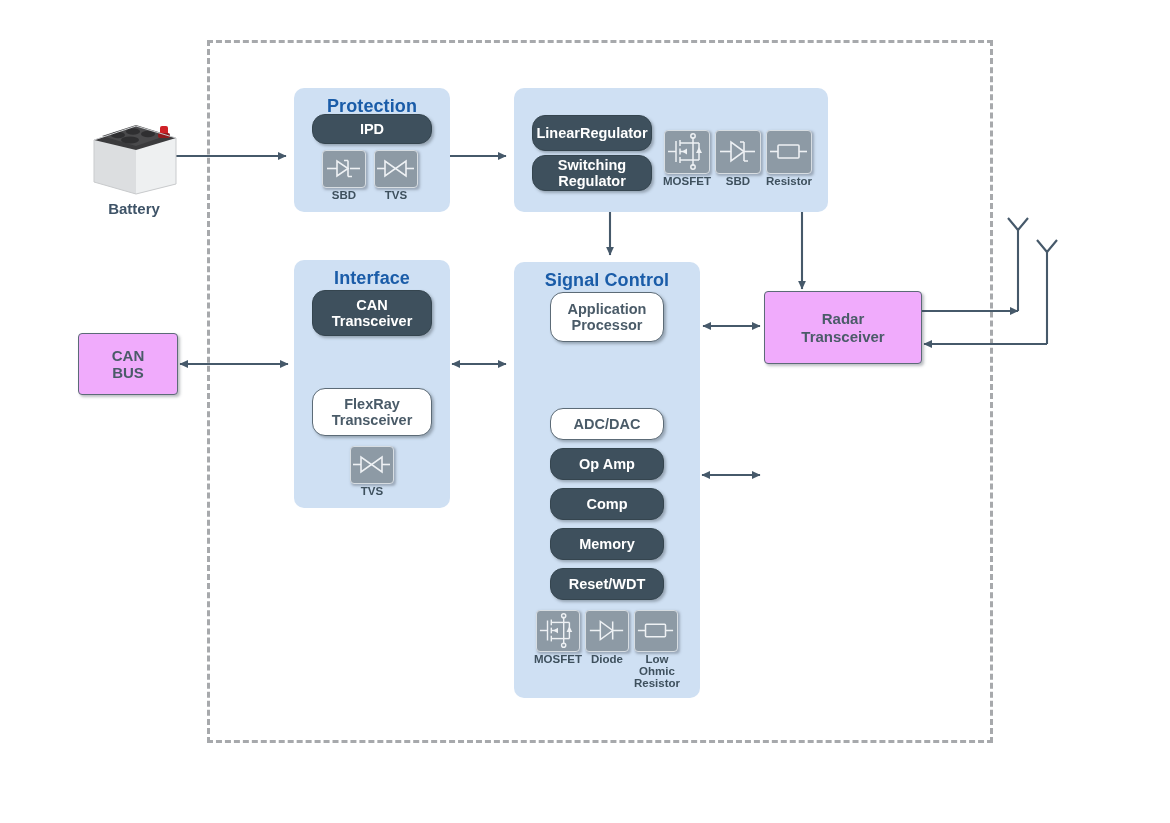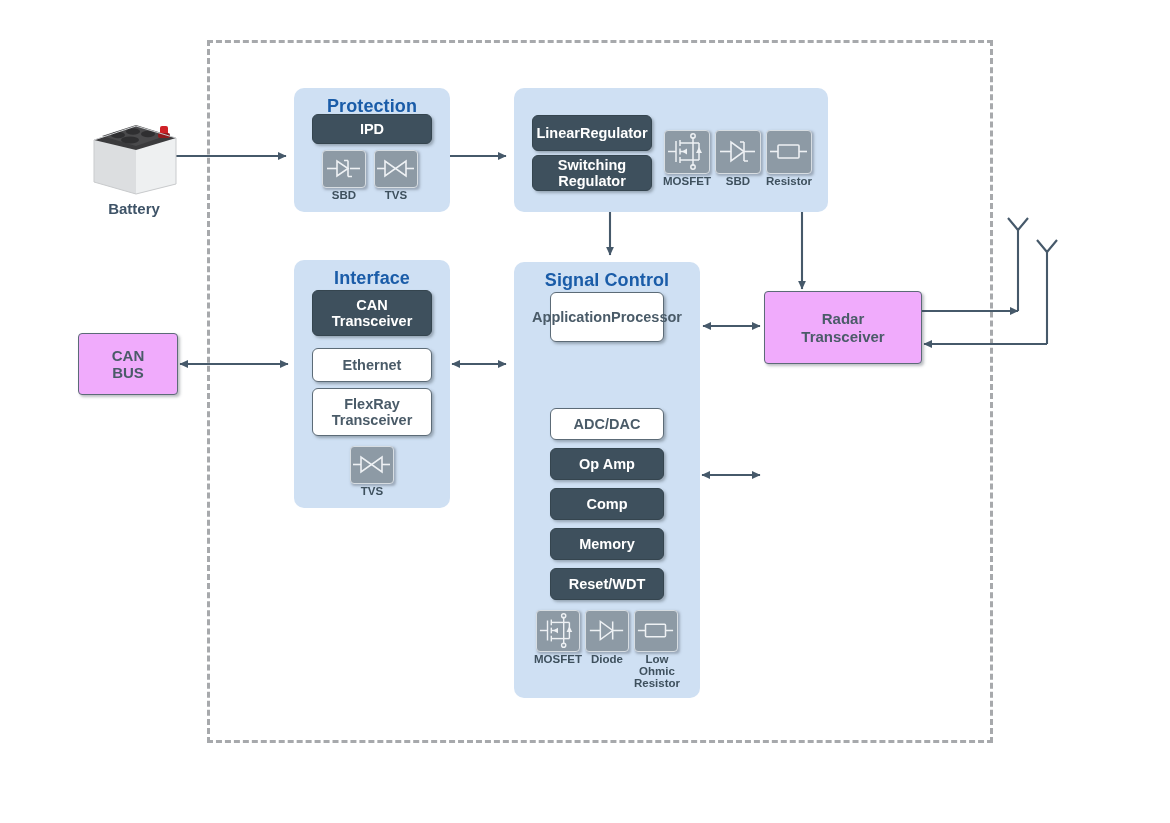--- a/index.html
+++ b/index.html
@@ -19,21 +19,21 @@
     background:#cfe0f3;border-radius:10px;
   }
   .group-title{
     position:absolute;left:0;right:0;top:8px;text-align:center;
     font-size:18px;font-weight:bold;color:#1a5ca8;letter-spacing:.1px;
   }
 
   
   .chip{
     position:absolute;box-sizing:border-box;display:flex;align-items:center;
-    justify-content:center;text-align:center;border-radius:6px;
+    justify-content:center;text-align:center;border-radius:13px;
     font-size:14.5px;font-weight:bold;line-height:1.12;
     box-shadow:2px 2px 3px rgba(60,70,80,.38);
   }
   .chip.dark{background:#3e505d;color:#ffffff;border:1px solid #35454f;}
   .chip.light{background:#ffffff;color:#4a5b68;border:1.5px solid #5c6b77;}
 
   
   .sym{
     position:absolute;box-sizing:border-box;background:#8d9aa5;
     border:1.5px solid #d7dde2;border-radius:4px;
@@ -227,44 +227,41 @@
     </div>
     <div class="symlabel" style="left:239px;top:87px;width:72px;">Resistor</div>
   </div>
 
   <div class="abs group" style="left:294px;top:260px;width:156px;height:248px;">
     <div class="group-title">Interface</div>
     <div class="chip dark" style="left:18px;top:30px;width:120px;height:46px;flex-direction:column;">
       <span>CAN</span>
       <span>Transceiver</span>
     </div>
-    <div class="chip light" style="left:18px;top:88px;width:120px;height:34px;">
-      <span>Ethernet</span>
-    </div>
     <div class="chip light" style="left:18px;top:128px;width:120px;height:48px;flex-direction:column;">
       <span>FlexRay</span>
       <span>Transceiver</span>
     </div>
     <div class="sym" style="left:56px;top:186px;width:44px;height:38px;">
       <svg width="41" height="35" viewBox="0 0 41 35">
         <g stroke="#eef1f4" stroke-width="1.6" fill="none">
           <line x1="2" y1="17.5" x2="10" y2="17.5"></line>
           <line x1="31" y1="17.5" x2="39" y2="17.5"></line>
           <path d="M10,10 L10,25 L20.5,17.5 z"></path>
           <path d="M31,10 L31,25 L20.5,17.5 z"></path>
         </g>
       </svg>
     </div>
     <div class="symlabel" style="left:48px;top:225px;width:60px;">TVS</div>
   </div>
 
   <div class="abs group" style="left:514px;top:262px;width:186px;height:436px;">
     <div class="group-title">Signal Control</div>
 
-    <div class="chip light" style="left:36px;top:30px;width:114px;height:50px;flex-direction:row;">
+    <div class="chip light" style="left:36px;top:30px;width:114px;height:50px;flex-direction:column;">
       <span>Application</span>
       <span>Processor</span>
     </div>
     <div class="chip light" style="left:36px;top:146px;width:114px;height:32px;">
       <span>ADC/DAC</span>
     </div>
     <div class="chip dark" style="left:36px;top:186px;width:114px;height:32px;">
       <span>Op Amp</span>
     </div>
     <div class="chip dark" style="left:36px;top:226px;width:114px;height:32px;">

